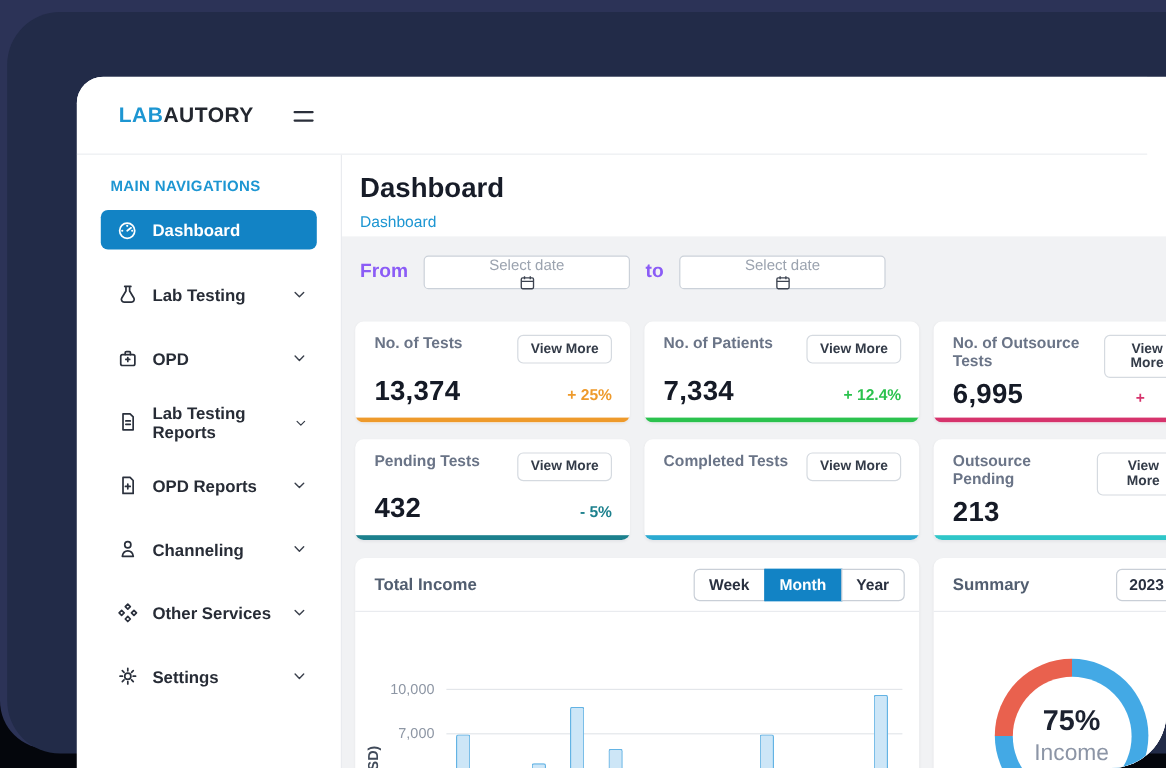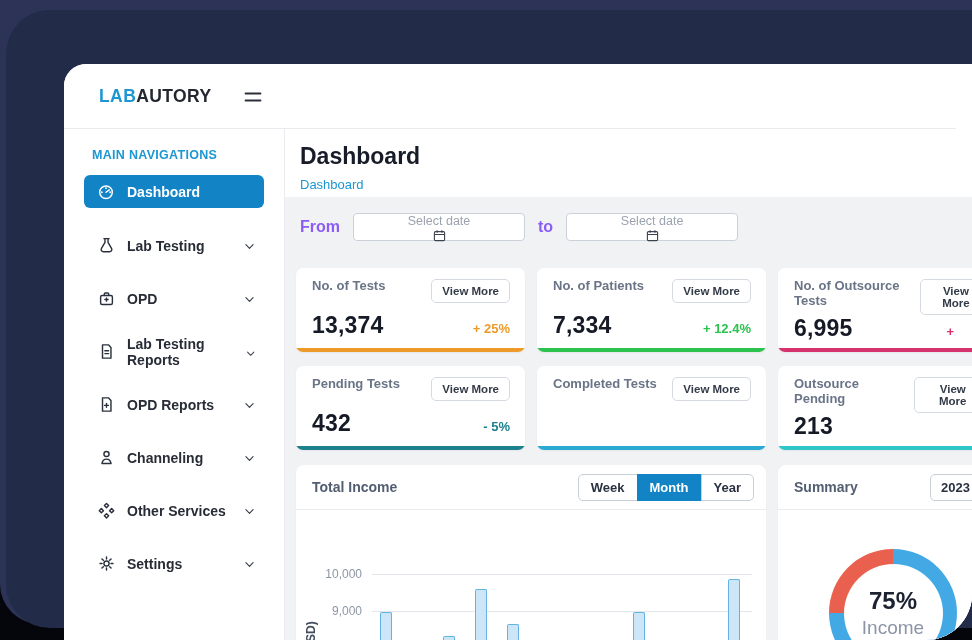--- a/index.html
+++ b/index.html
@@ -285,21 +285,21 @@
                 <button>Week</button>
                 <button class="active" style="background: rgb(18, 131, 197); border-color: rgb(18, 131, 197);">Month</button>
                 <button>Year</button>
               </div>
           </div>
           <div class="plot">
             <div class="ylab">Income (USD)</div>
           <div class="gline" style="top: 64px;"></div>
               <div class="gtick" style="top: 57px;">10,000</div>
               <div class="gline" style="top: 101px;"></div>
-              <div class="gtick" style="top: 94px;">9,000</div>
+              <div class="gtick" style="top: 94px;">7,000</div>
               <div class="bar" style="left: 84px; width: 12px; top: 101.925px; bottom: 0px; background: rgb(205, 230, 247); border-color: rgb(99, 179, 228);"></div>
               <div class="bar" style="left: 147.28px; width: 12px; top: 125.975px; bottom: 0px; background: rgb(205, 230, 247); border-color: rgb(99, 179, 228);"></div>
               <div class="bar" style="left: 178.92px; width: 12px; top: 78.8px; bottom: 0px; background: rgb(205, 230, 247); border-color: rgb(99, 179, 228);"></div>
               <div class="bar" style="left: 210.56px; width: 12px; top: 113.95px; bottom: 0px; background: rgb(205, 230, 247); border-color: rgb(99, 179, 228);"></div>
               <div class="bar" style="left: 337.12px; width: 12px; top: 101.925px; bottom: 0px; background: rgb(205, 230, 247); border-color: rgb(99, 179, 228);"></div>
               <div class="bar" style="left: 432.04px; width: 12px; top: 68.625px; bottom: 0px; background: rgb(205, 230, 247); border-color: rgb(99, 179, 228);"></div>
             </div>
         </div>
 
         <div class="summary-card">

